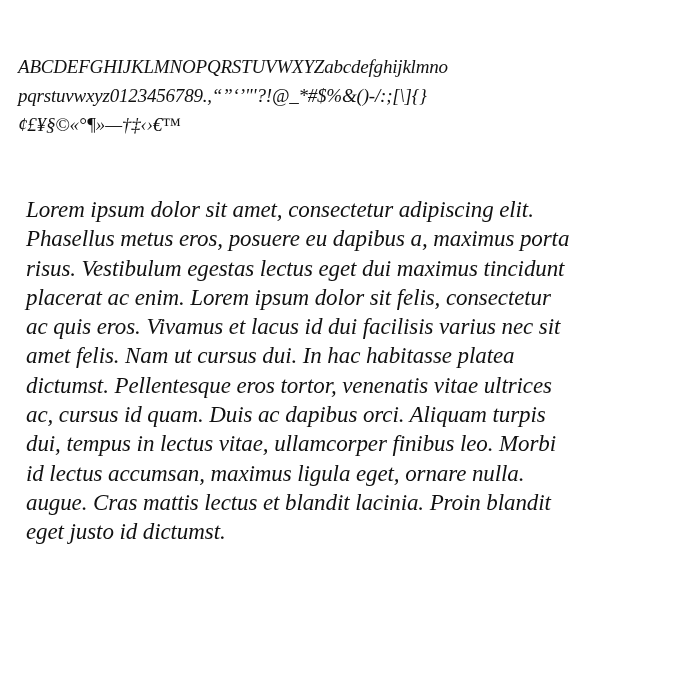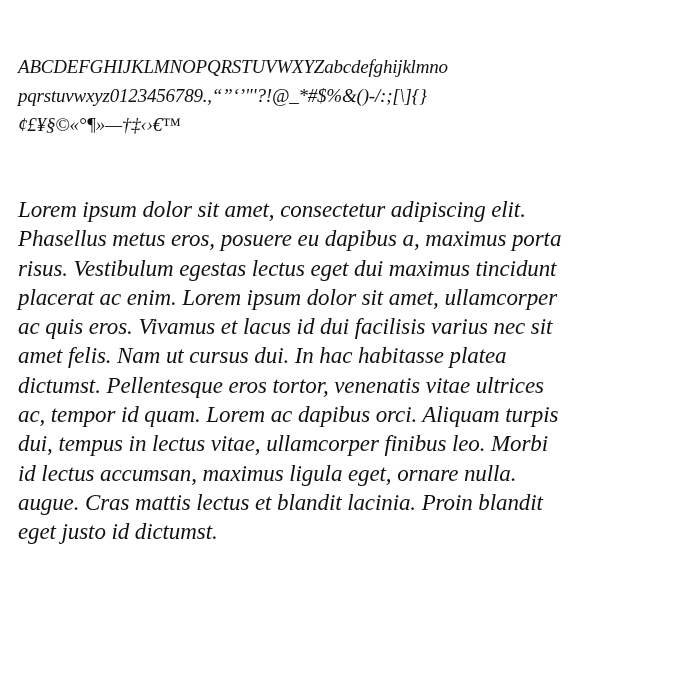--- a/index.html
+++ b/index.html
@@ -33,37 +33,38 @@
       left: 18px;
       top: 195px;
       width: 676px;
       font-size: 23px;
       line-height: 29.3px;
       letter-spacing: -0.1px;
     }
     .para-line {
       white-space: nowrap;
       display: block;
+      margin-left: 8px;
     }
   </style>
 </head>
 <body>
 
 <div class="specimen">
   <div class="glyph-line">ABCDEFGHIJKLMNOPQRSTUVWXYZabcdefghijklmno</div>
   <div class="glyph-line">pqrstuvwxyz0123456789.,“”‘’"'?!@_*#$%&amp;()-/:;[\]{}</div>
   <div class="glyph-line">¢£¥§©«°¶»—†‡‹›€™</div>
 </div>
 
 <div class="paragraph">
   <span class="para-line">Lorem ipsum dolor sit amet, consectetur adipiscing elit.</span>
   <span class="para-line">Phasellus metus eros, posuere eu dapibus a, maximus porta</span>
   <span class="para-line">risus. Vestibulum egestas lectus eget dui maximus tincidunt</span>
-  <span class="para-line">placerat ac enim. Lorem ipsum dolor sit amet, ullamcorper</span>
+  <span class="para-line">placerat ac enim. Lorem ipsum dolor sit felis, consectetur</span>
   <span class="para-line">ac quis eros. Vivamus et lacus id dui facilisis varius nec sit</span>
   <span class="para-line">amet felis. Nam ut cursus dui. In hac habitasse platea</span>
   <span class="para-line">dictumst. Pellentesque eros tortor, venenatis vitae ultrices</span>
-  <span class="para-line">ac, tempor id quam. Lorem ac dapibus orci. Aliquam turpis</span>
+  <span class="para-line">ac, cursus id quam. Duis ac dapibus orci. Aliquam turpis</span>
   <span class="para-line">dui, tempus in lectus vitae, ullamcorper finibus leo. Morbi</span>
   <span class="para-line">id lectus accumsan, maximus ligula eget, ornare nulla.</span>
   <span class="para-line">augue. Cras mattis lectus et blandit lacinia. Proin blandit</span>
   <span class="para-line">eget justo id dictumst.</span>
 </div>
 
 </body></html>

